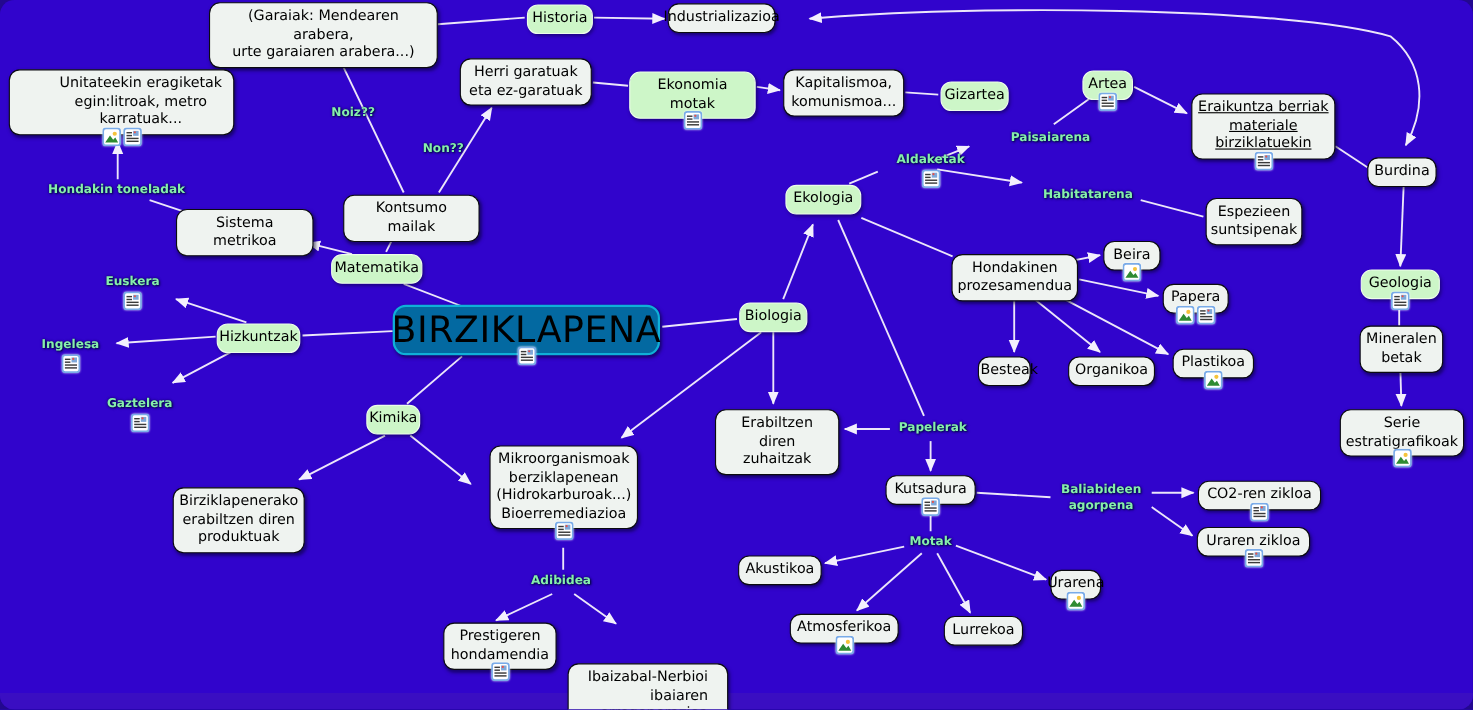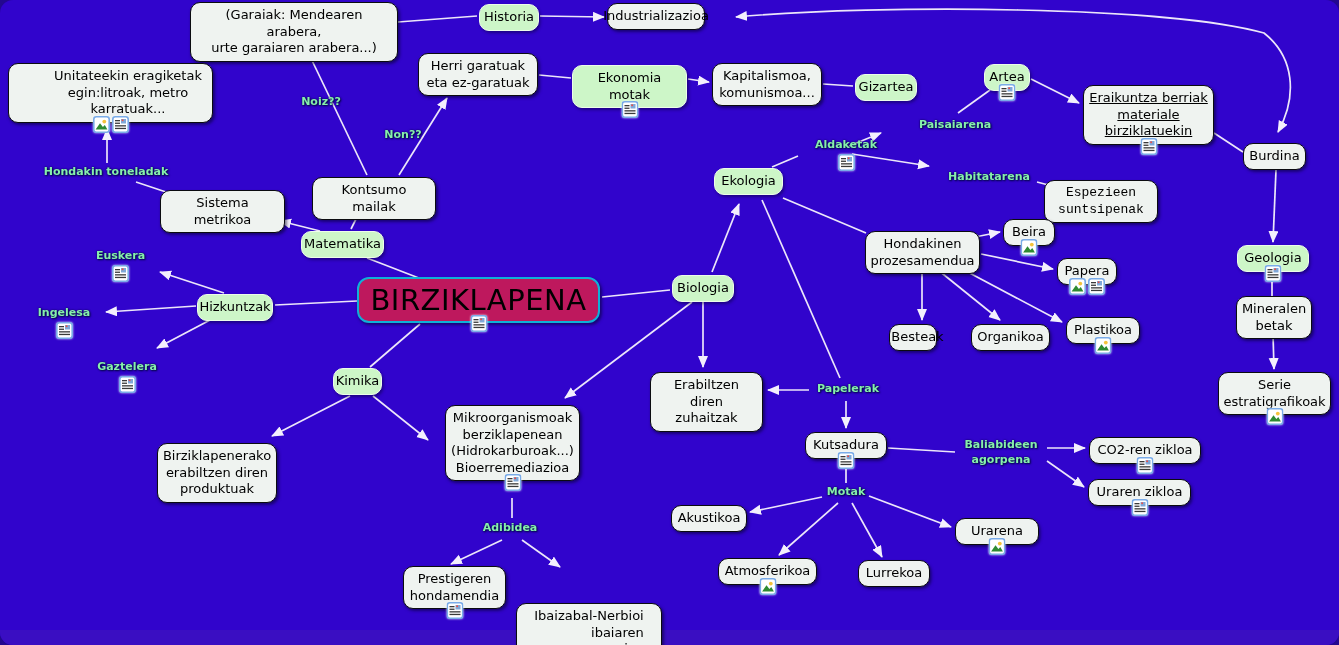--- a/index.html
+++ b/index.html
@@ -20,22 +20,22 @@
   .node .txt{white-space:pre-line;display:block;}
   .node.white{
     background:#EFF3F0;border:1.6px solid #0B0B10;
     box-shadow:1.5px 2px 3px rgba(0,0,30,.5);
   }
   .node.green{
     background:#CDF6C8;border:1.5px solid #EDFDEA;
     box-shadow:1.5px 2px 3px rgba(0,0,30,.4);
   }
   .node.cyan{
-    background:#be185d;border:2px solid #0FB0D8;border-radius:12px;
-    font-size:29px;line-height:34px;letter-spacing:.5px;
+    background:#0369a1;border:2px solid #0FB0D8;border-radius:12px;
+    font-size:33px;line-height:34px;letter-spacing:.5px;
     box-shadow:1.5px 2px 3px rgba(0,0,30,.5);
   }
   .node.label{
     background:none;border:none;padding:0;min-height:0;
     color:#86efac;font-weight:bold;font-size:11px;line-height:15px;
     text-shadow:1px 1px 2px #000840,0 0 2px #000840;
     display:flex;flex-direction:column;align-items:center;justify-content:center;
   }
   .icons{
     position:absolute;bottom:-11px;left:50%;transform:translateX(-50%);
@@ -162,21 +162,21 @@
               <rect x="3" y="4" width="5" height="1.3" fill="#3A3A3A"></rect>
               <rect x="3" y="6.6" width="5" height="1.3" fill="#3A3A3A"></rect>
               <rect x="3" y="9.2" width="11" height="1.3" fill="#3A3A3A"></rect>
               <rect x="3" y="11.8" width="11" height="1.3" fill="#3A3A3A"></rect>
             </svg></span>
         </span>
       </div>
       <div class="node white" style="left: 1243px; top: 143px; width: 63px;">
         <span class="txt">Burdina</span>
       </div>
-      <div class="node white" style="left: 1044px; top: 180px; width: 114px; font-family: Liberation Mono, monospace;">
+      <div class="node white" style="left: 1096px; top: 180px; width: 88px;">
         <span class="txt">Espezieen
 suntsipenak</span>
       </div>
       <div class="node white" style="left: 160px; top: 190px; width: 125px;">
         <span class="txt">Sistema metrikoa</span>
       </div>
       <div class="node white" style="left: 312px; top: 177px; width: 124px;">
         <span class="txt">Kontsumo mailak</span>
       </div>
       <div class="node white" style="left: 865px; top: 231px; width: 115px;">
@@ -309,21 +309,21 @@
           <span class="res"><svg width="17" height="17" viewBox="0 0 17 17">
               <rect x="0.8" y="0.8" width="15.4" height="15.4" rx="2.5" fill="#ffffff" stroke="#79ABE8" stroke-width="1.6"></rect>
               <circle cx="11.3" cy="5.6" r="1.9" fill="#F5C33B"></circle>
               <path d="M2.6 13.6 L7 7.2 L9.9 11 L11.8 9.1 L14.4 13.6 Z" fill="#2E8B32"></path>
             </svg></span>
         </span>
       </div>
       <div class="node white" style="left: 858px; top: 560px; width: 72px;">
         <span class="txt">Lurrekoa</span>
       </div>
-      <div class="node white" style="left: 955px; top: 518px; width: 84px;">
+      <div class="node white" style="left: 955px; top: 518px; width: 46px;">
         <span class="txt">Urarena</span>
         <span class="icons">
           <span class="res"><svg width="17" height="17" viewBox="0 0 17 17">
               <rect x="0.8" y="0.8" width="15.4" height="15.4" rx="2.5" fill="#ffffff" stroke="#79ABE8" stroke-width="1.6"></rect>
               <circle cx="11.3" cy="5.6" r="1.9" fill="#F5C33B"></circle>
               <path d="M2.6 13.6 L7 7.2 L9.9 11 L11.8 9.1 L14.4 13.6 Z" fill="#2E8B32"></path>
             </svg></span>
         </span>
       </div>
       <div class="node white" style="left: 805px; top: 432px; width: 82px;">

